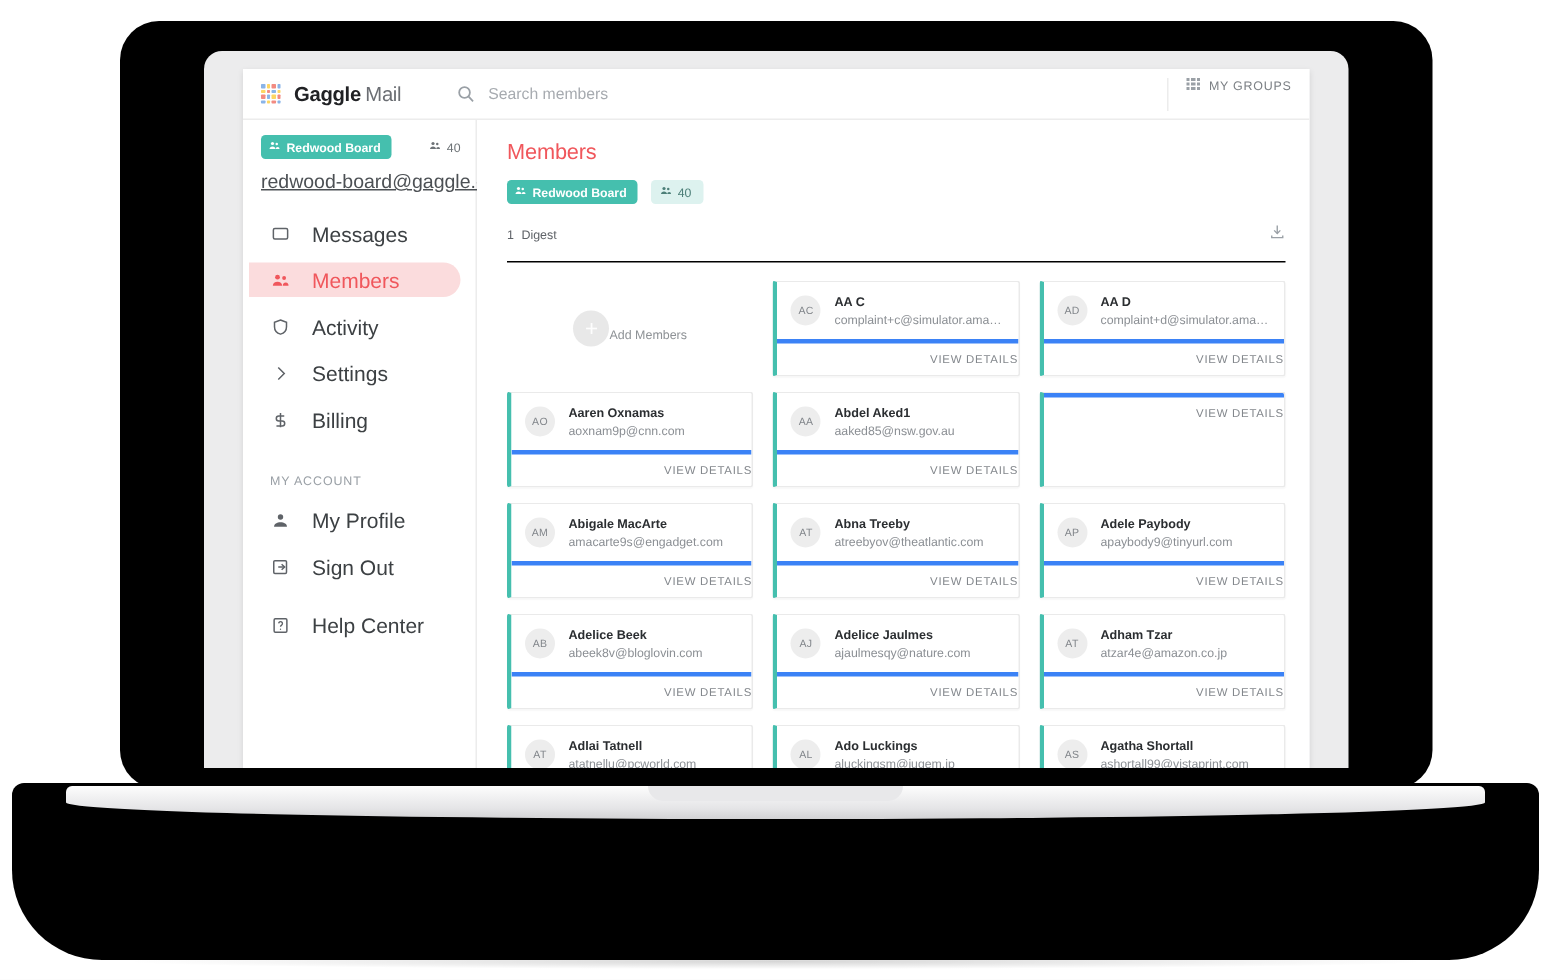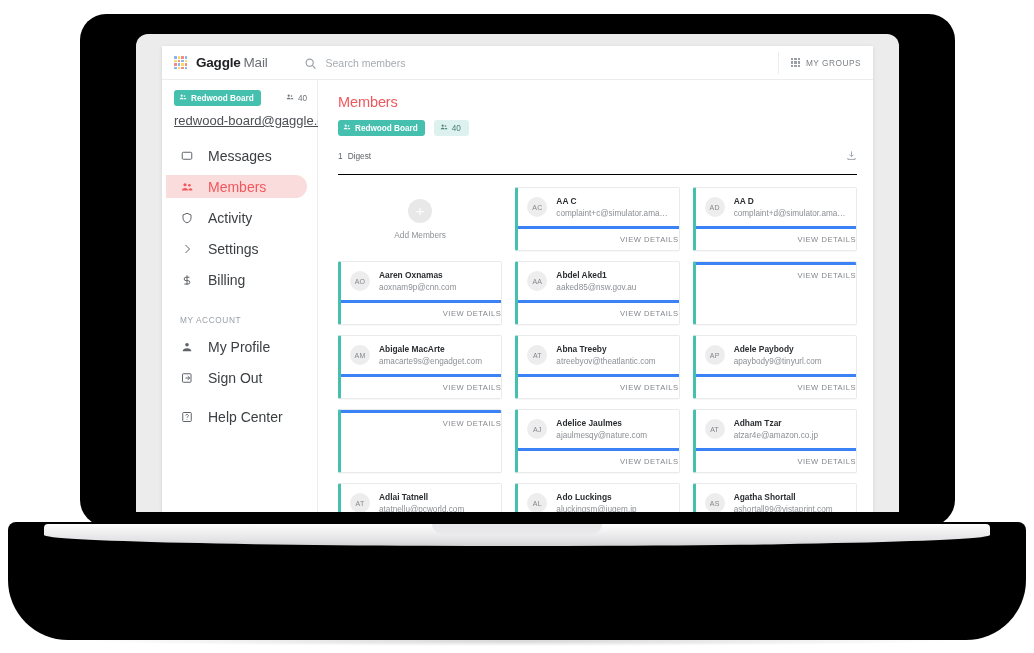--- a/index.html
+++ b/index.html
@@ -79,21 +79,21 @@
   .search-wrap { display:flex; align-items:center; margin-left: 36px; flex: 1 1 auto; }
   .search-ico { width: 13px; height: 13px; flex: 0 0 auto; }
   .search-input {
     border: none; outline: none; background: transparent;
     font-family: "Liberation Sans", sans-serif;
     font-size: 10.5px; color: #5f6368; margin-left: 9px; width: 220px;
   }
   .search-input::placeholder { color: #a7abb0; }
 
   .mygroups {
-    display:flex; align-items:center; gap:6px;
+    display:flex; align-items:flex-start; gap:6px;
     font-size: 8.3px; letter-spacing: 0.5px; color: #7c8085; font-weight: 500;
     padding-left: 12px; border-left: 1px solid #ececec; height: 22px;
     margin-right: 2px; white-space: nowrap;
   }
   .dots9 {
     width: 9px; height: 9px; display:grid;
     grid-template-columns: repeat(3,1fr); grid-template-rows: repeat(3,1fr); gap: 1px;
   }
   .dots9 i { background: #9aa0a6; display:block; }
 
@@ -158,21 +158,21 @@
     margin-top: 11px; padding-bottom: 9px; border-bottom: 1px solid #000000;
   }
   .digest-label { font-size: 8.3px; color: #5f6368; }
   .digest-label b { font-weight: 400; color: #5f6368; margin-right: 5px; }
 
   .cards {
     display: grid; grid-template-columns: repeat(3, 1fr);
     gap: 10px 13px; margin-top: 12px;
   }
   .cell-add {
-    display:flex; flex-direction:column; align-items:center; justify-content:center;
+    display:flex; flex-direction:row; align-items:center; justify-content:center;
     min-height: 56px; cursor: pointer;
   }
   .plus-circle {
     width: 24px; height: 24px; border-radius: 50%; background: #e8e8e8;
     display:flex; align-items:center; justify-content:center;
     color: #fdfdfd; font-size: 15px; line-height: 1; font-weight: 300;
   }
   .add-label { font-size: 8.3px; color: #8e9296; margin-top: 7px; }
 
   .card {
@@ -509,20 +509,27 @@
                 <div class="card-top">
                   <div class="avatar">AP</div>
                   <div class="card-meta">
                     <div class="card-name">Adele Paybody</div>
                     <div class="card-email">apaybody9@tinyurl.com</div>
                   </div>
                 </div>
                 <div class="card-foot">VIEW DETAILS</div>
               </div>
               <div class="card" style="border-left-color: rgb(69, 191, 174);">
+                <div class="card-top">
+                  <div class="avatar">AB</div>
+                  <div class="card-meta">
+                    <div class="card-name">Adelice Beek</div>
+                    <div class="card-email">abeek8v@bloglovin.com</div>
+                  </div>
+                </div>
                 <div class="card-foot">VIEW DETAILS</div>
               </div>
               <div class="card" style="border-left-color: rgb(69, 191, 174);">
                 <div class="card-top">
                   <div class="avatar">AJ</div>
                   <div class="card-meta">
                     <div class="card-name">Adelice Jaulmes</div>
                     <div class="card-email">ajaulmesqy@nature.com</div>
                   </div>
                 </div>

